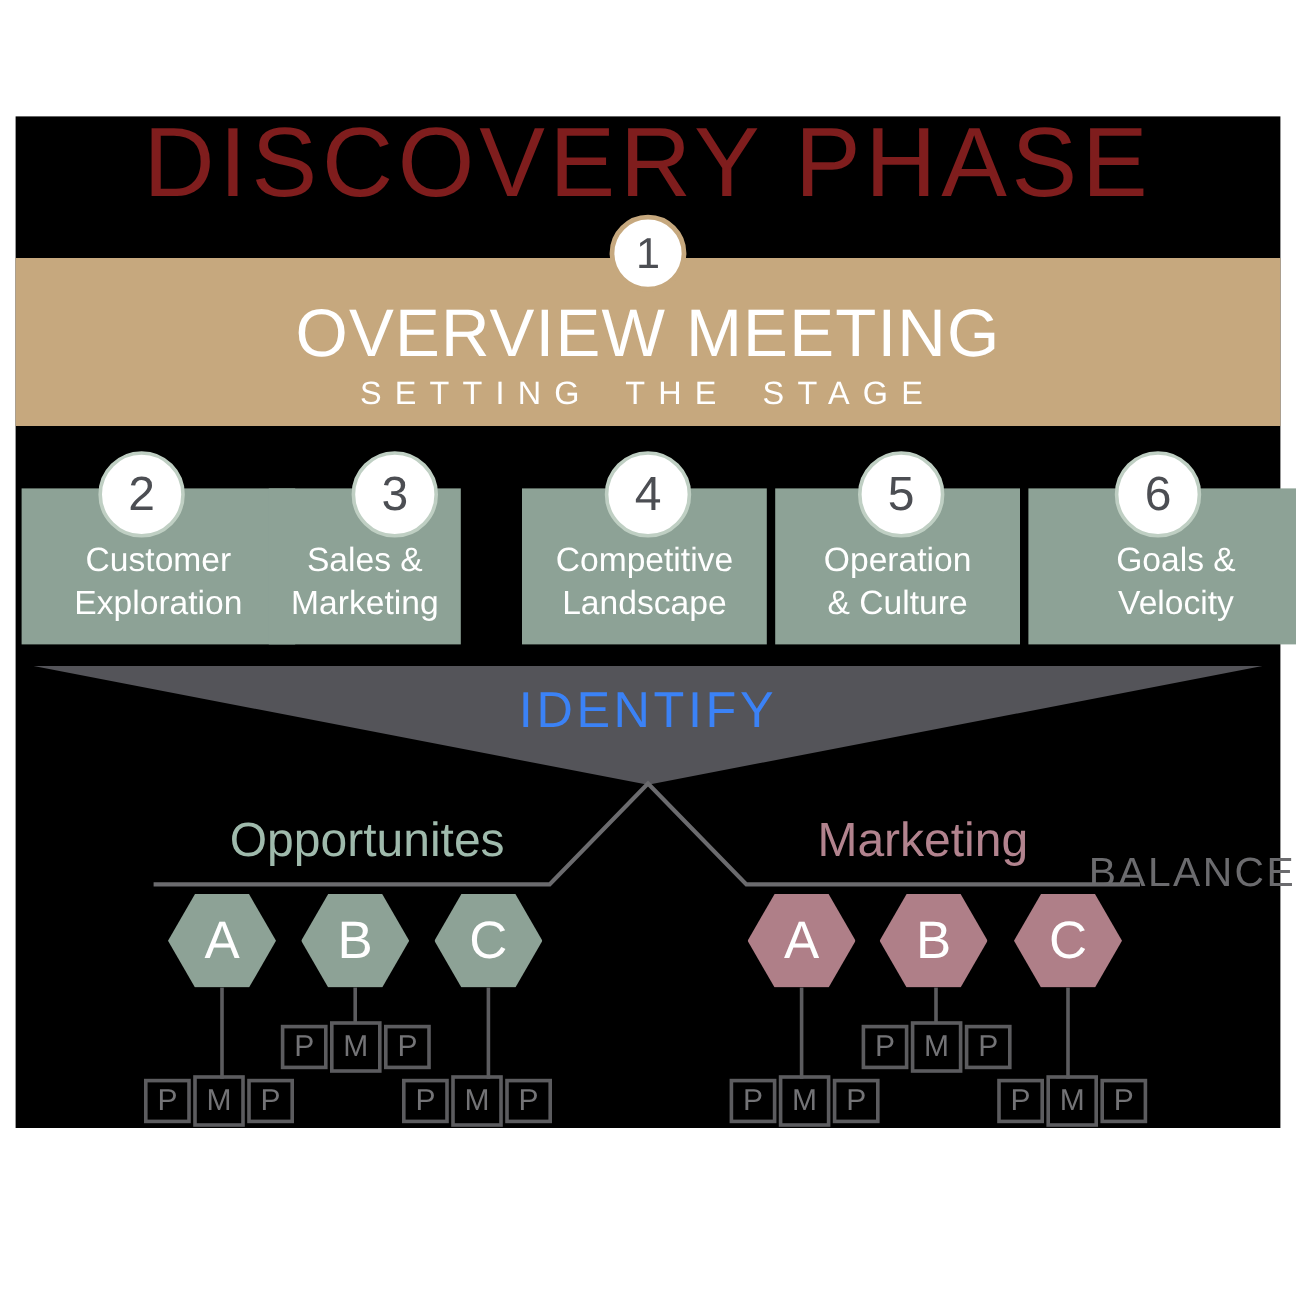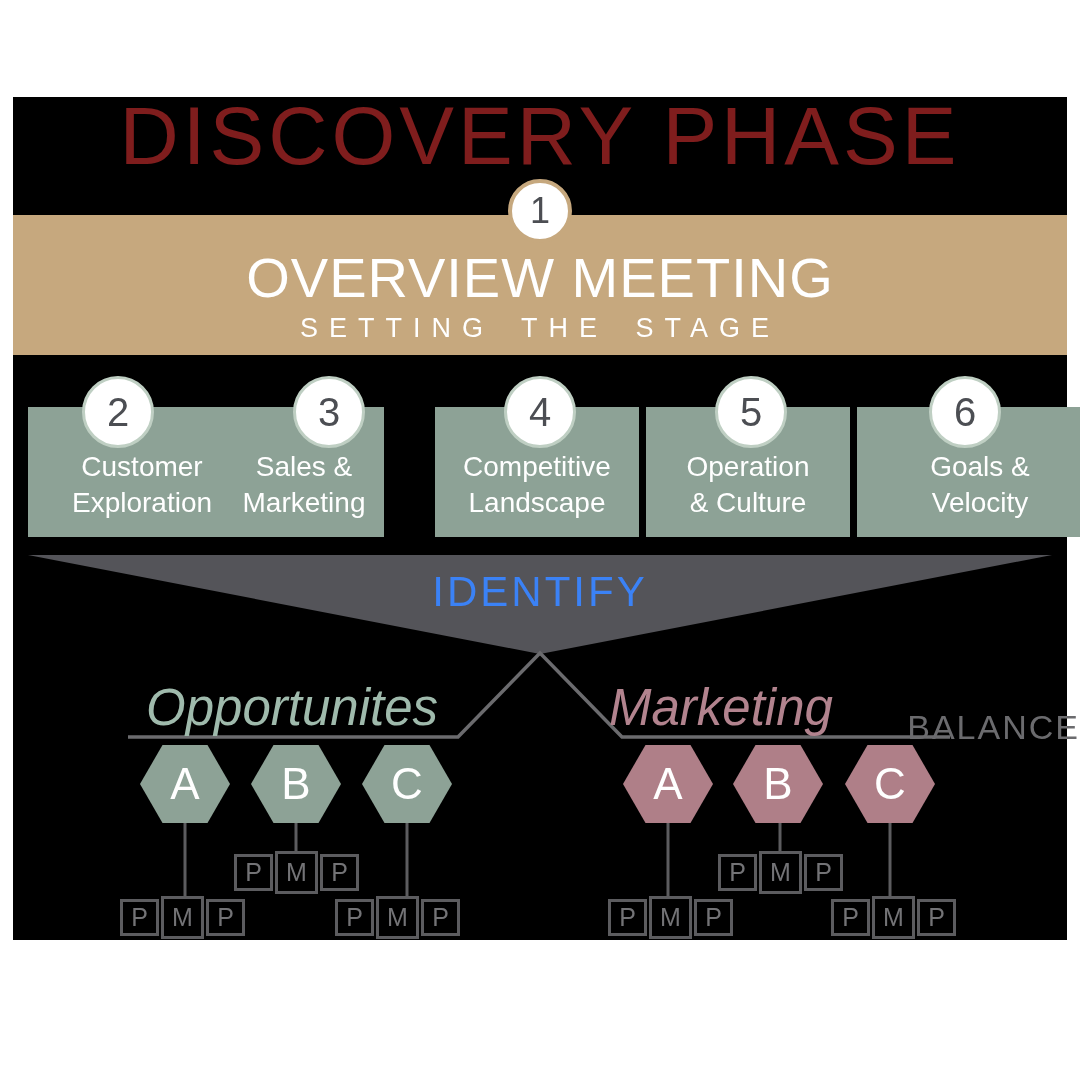--- a/index.html
+++ b/index.html
@@ -54,22 +54,22 @@
     clip-path:polygon(0 0,100% 0,50% 100%);
   }
   .identify-label{
     position:absolute;left:0;top:568px;width:1080px;text-align:center;
     font-size:42px;font-weight:300;letter-spacing:3px;color:#3b82f6;
   }
 
   .lines-svg{position:absolute;left:0;top:0;width:1080px;height:1080px;pointer-events:none;}
 
   .side-heading{
-    position:absolute;top:678px;width:320px;text-align:left;
-    font-size:51px;font-weight:300;white-space:nowrap;font-style:italic;
+    position:absolute;top:678px;width:320px;text-align:center;
+    font-size:40px;font-weight:300;white-space:nowrap;
   }
   .heading-left{left:146px;color:#9FBAAC;}
   .heading-right{left:609px;color:#B2838E;}
   .balance-label{
     position:absolute;left:0;top:708px;width:1080px;text-align:right;
     font-size:34px;font-weight:300;letter-spacing:2px;color:#6B6B6E;
   }
 
   .hex{
     position:absolute;top:745px;width:90px;height:78px;
@@ -100,21 +100,21 @@
   <div class="board"></div>
 
   <div class="main-title">DISCOVERY PHASE</div>
 
   <div class="step1-circle">1</div>
   <div class="banner">
     <div class="banner-title">OVERVIEW MEETING</div>
     <div class="banner-subtitle">SETTING THE STAGE</div>
   </div>
 
-  <div class="step-box" style="left:28px;width:228px;">
+  <div class="step-box" style="left:18px;width:228px;">
     <div class="label">Customer
 Exploration</div>
   </div>
   <div class="step-box" style="left:224px;width:160px;">
     <div class="label">Sales &amp;
 Marketing</div>
   </div>
   <div class="step-box" style="left:435px;width:204px;">
     <div class="label">Competitive
 Landscape</div>

